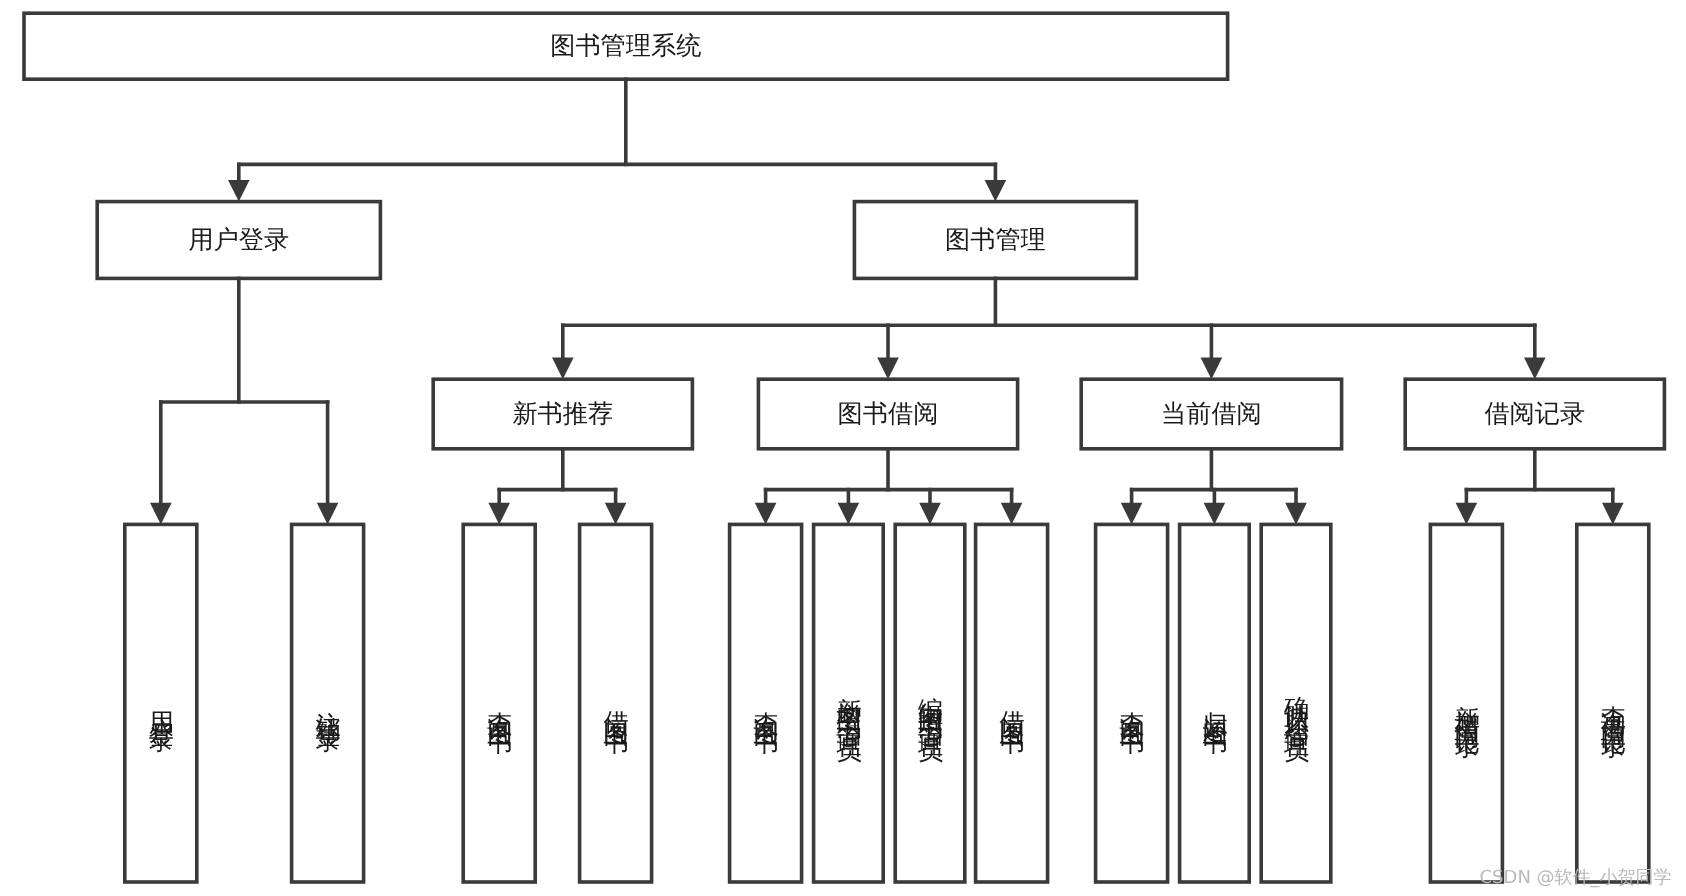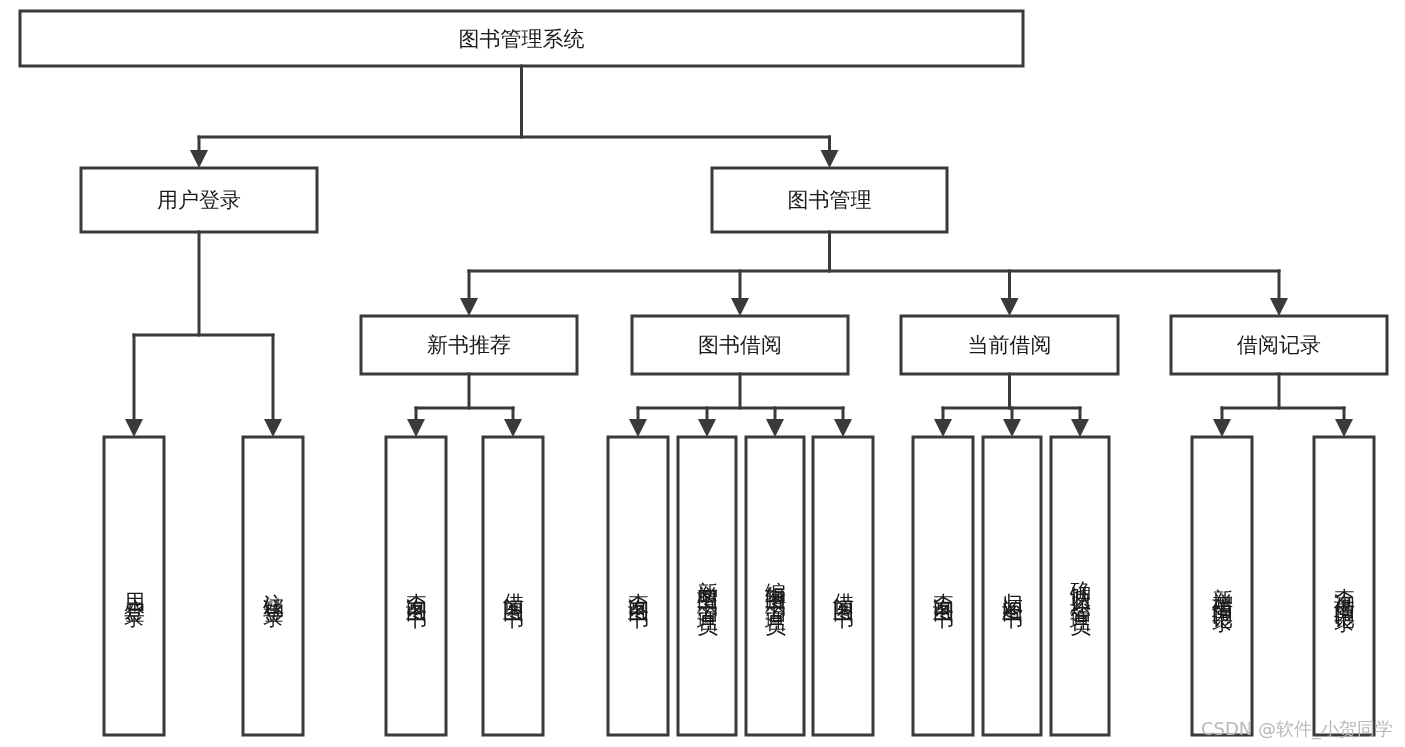--- a/index.html
+++ b/index.html
@@ -65,21 +65,21 @@
     line-height: 1.0;
     color: #1a1a1a;
     letter-spacing: 5px;
     white-space: nowrap;
   }
   .watermark {
     position: absolute;
     right: 12px;
     bottom: 6px;
     font-family: "DejaVu Sans", "Liberation Sans", sans-serif;
-    font-size: 18px;
+    font-size: 15px;
     color: #b9b9b9;
     white-space: nowrap;
     pointer-events: none;
   }
 </style>
 </head>
 <body>
 
 <div id="diagram-root">
   <svg class="diagram-svg" id="diagram-svg" viewBox="0 0 1405 747">

